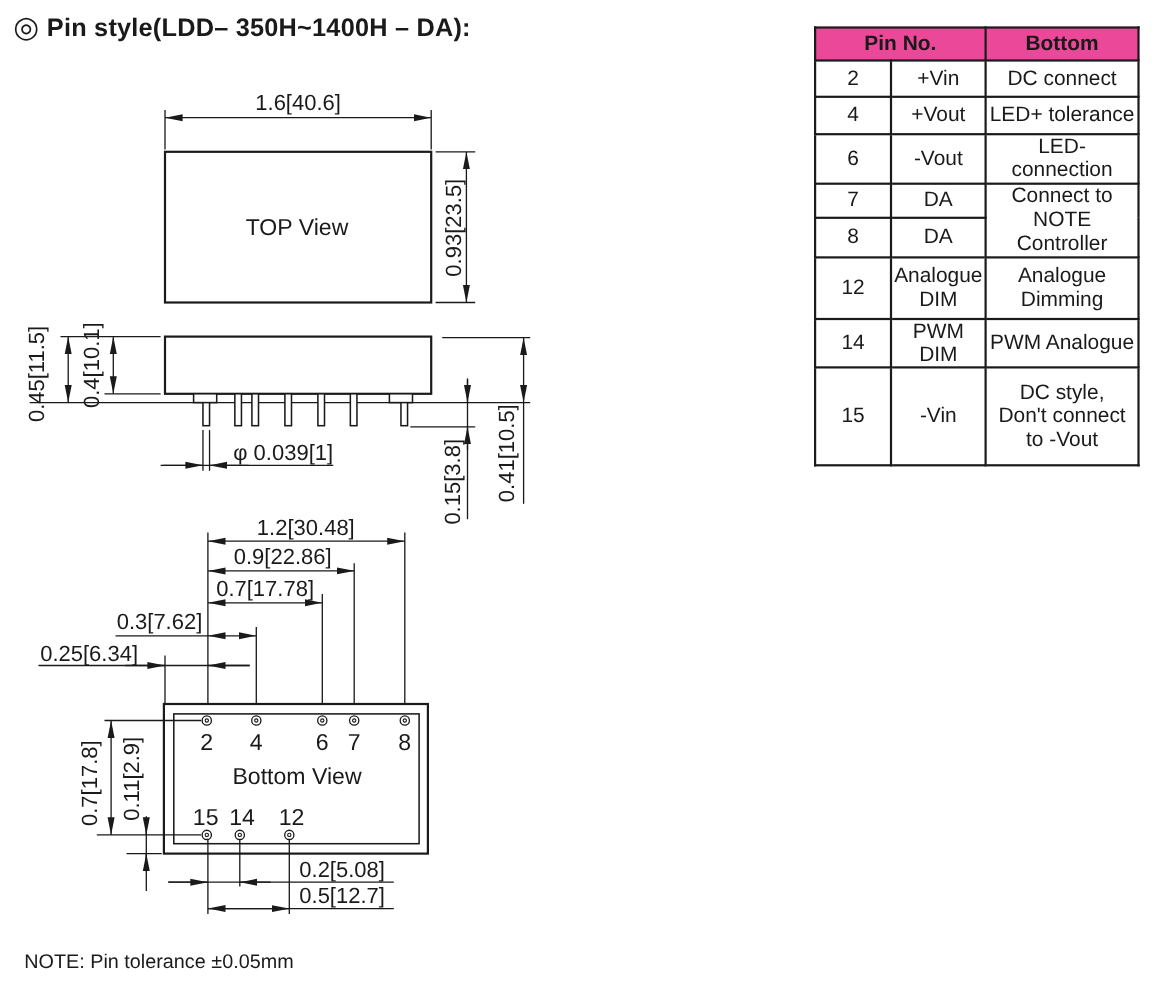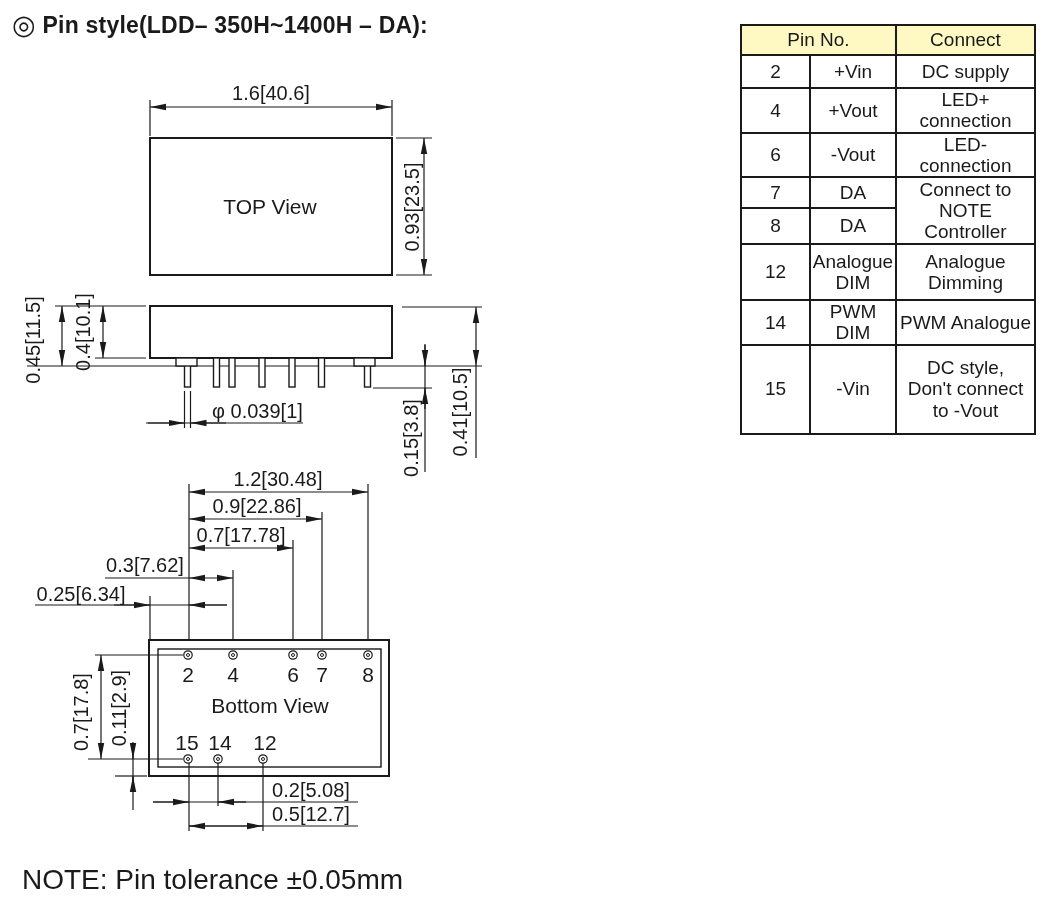--- a/index.html
+++ b/index.html
@@ -17,23 +17,23 @@
   svg .hole{fill:#fff;stroke:#1a1a1a;stroke-width:1.2}
   svg .holec{fill:none;stroke:#1a1a1a;stroke-width:1}
   svg text{fill:#1a1a1a;font-family:"Liberation Sans",sans-serif}
   svg .t21{font-size:21px}
   svg .dimtxt{font-size:20px}
   svg .arr2{marker-start:url(#arr);marker-end:url(#arr)}
   svg .arr1{marker-end:url(#arr)}
   .pin-table{position:absolute;left:740px;top:24px;border-collapse:collapse;table-layout:fixed;
              width:294px;font-size:19px;text-align:center}
   .pin-table th,.pin-table td{border:2px solid #1a1a1a;vertical-align:middle;padding:0 1px;line-height:1.12}
-  .pin-table th{background:#fef9c3;font-weight:normal;font-size:19px}
+  .pin-table th{background:#ec4899;font-weight:bold;font-size:19px}
   .pre{white-space:pre-line}
-  .note{position:absolute;left:22px;top:864px;font-size:28px}
+  .note{position:absolute;left:22px;top:864px;font-size:18px}
 </style>
 </head>
 <body>
 
 <div class="canvas">
 
   <div class="title">
     <span class="bullet">◎</span>
     <span class="text">Pin style(LDD– 350H~1400H – DA):</span>
   </div>
@@ -187,31 +187,31 @@
 
   <table class="pin-table">
     <colgroup>
         <col style="width:69px">
         <col style="width:86px">
         <col style="width:139px">
       </colgroup>
     <tbody>
       <tr style="height:30px">
         <th colspan="2">Pin No.</th>
-        <th>Connect</th>
+        <th>Bottom</th>
       </tr>
       <tr style="height:33px">
         <td>2</td>
         <td>+Vin</td>
-        <td>DC supply</td>
+        <td>DC connect</td>
       </tr>
       <tr style="height:34px">
         <td>4</td>
         <td>+Vout</td>
-        <td>LED+ connection</td>
+        <td>LED+ tolerance</td>
       </tr>
       <tr style="height:34px">
         <td>6</td>
         <td>-Vout</td>
         <td>LED- connection</td>
       </tr>
       <tr style="height:31px">
         <td>7</td>
         <td>DA</td>
         <td rowspan="2" class="pre">Connect to

